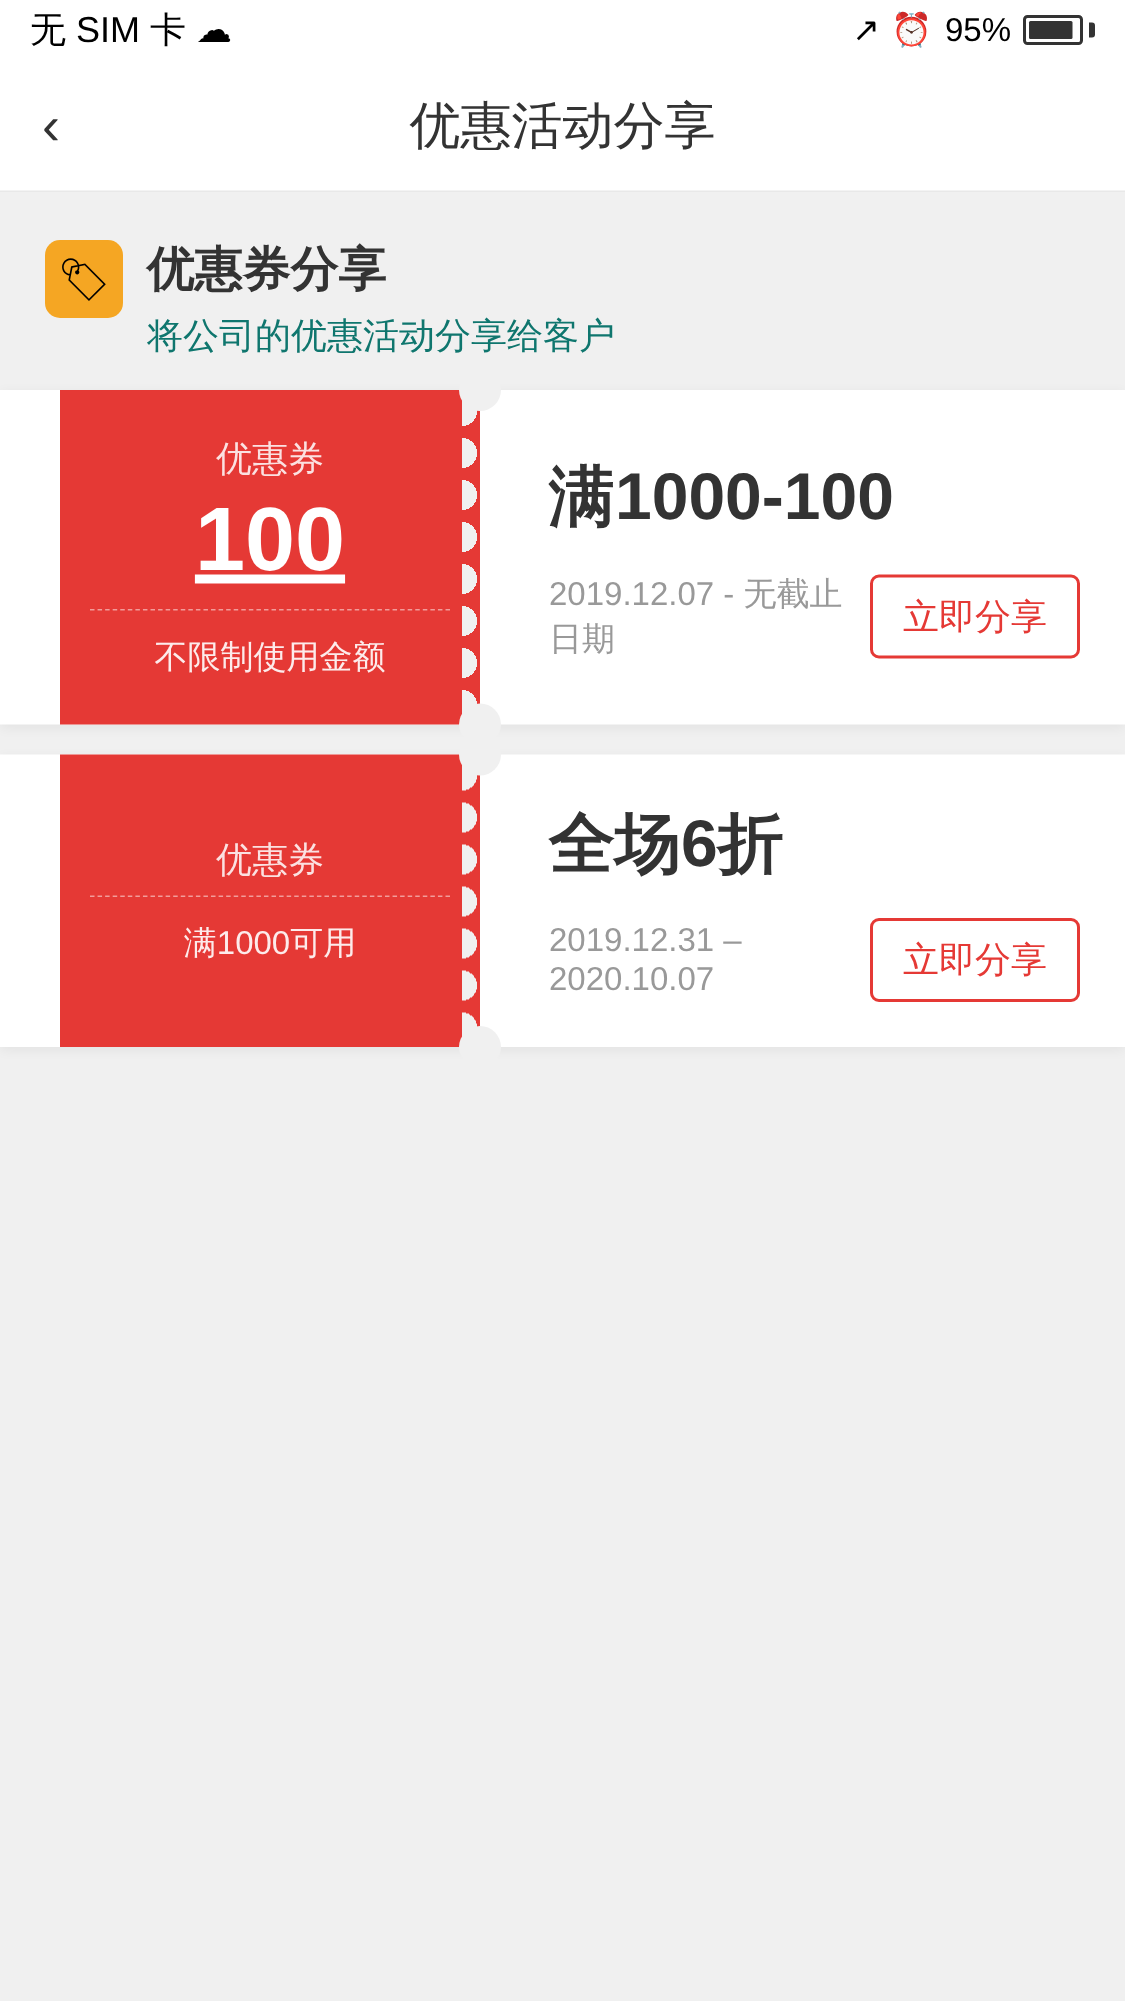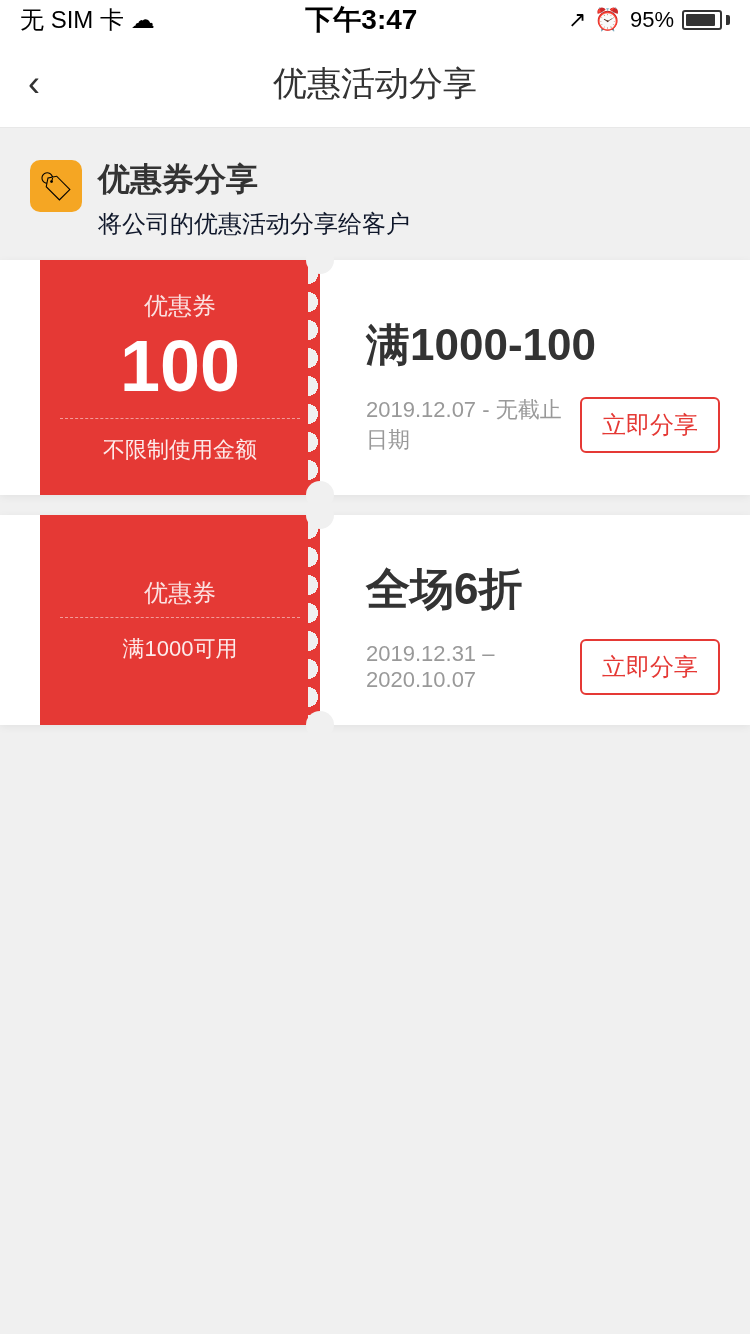--- a/index.html
+++ b/index.html
@@ -115,21 +115,21 @@
       margin-top: 2px;
     }
     .section-text h2 {
       font-size: 32px;
       font-weight: 600;
       color: #333;
       margin-bottom: 6px;
     }
     .section-text p {
       font-size: 24px;
-      color: #0f172a;
+      color: #0f766e;
     }
 
     
     .coupon-list {
       background: #f0f0f0;
       padding: 0 0 30px 0;
     }
 
     
     .coupon-card {
@@ -181,25 +181,26 @@
     }
     .coupon-notch-top { top: -14px; }
     .coupon-notch-bottom { bottom: -14px; }
 
     .coupon-label {
       font-size: 24px;
       color: rgba(255,255,255,0.85);
       margin-bottom: 8px;
     }
     .coupon-amount {
-      font-size: 72px;
+      font-size: 60px;
       font-weight: 700;
       color: #fff;
       line-height: 1;
       margin-bottom: 16px;
+      text-decoration: underline;
     }
     .coupon-divider {
       width: 100%;
       border: none;
       border-top: 1px dashed rgba(255,255,255,0.5);
       margin-bottom: 16px;
     }
     .coupon-condition {
       font-size: 22px;
       color: rgba(255,255,255,0.9);
@@ -212,21 +213,20 @@
       padding: 30px 30px 30px 46px;
       display: flex;
       flex-direction: column;
       justify-content: center;
     }
     .coupon-name {
       font-size: 44px;
       font-weight: 700;
       color: #333;
       margin-bottom: 20px;
-      margin-top: 15px;
     }
     .coupon-meta {
       display: flex;
       align-items: center;
       gap: 16px;
       flex-wrap: wrap;
     }
     .coupon-date {
       font-size: 22px;
       color: #999;
@@ -251,21 +251,20 @@
       height: 600px;
     }
   </style>
 </head>
 <body>
 
 <div class="status-bar">
   <div class="status-left">
     <span>无 SIM 卡 ☁</span>
   </div>
-  <div class="status-center">下午3:47</div>
   <div class="status-right">
     <span>↗</span>
     <span>⏰</span>
     <span>95%</span>
     <div class="battery">
       <div class="battery-body">
         <div class="battery-fill"></div>
       </div>
       <div class="battery-tip"></div>
     </div>

